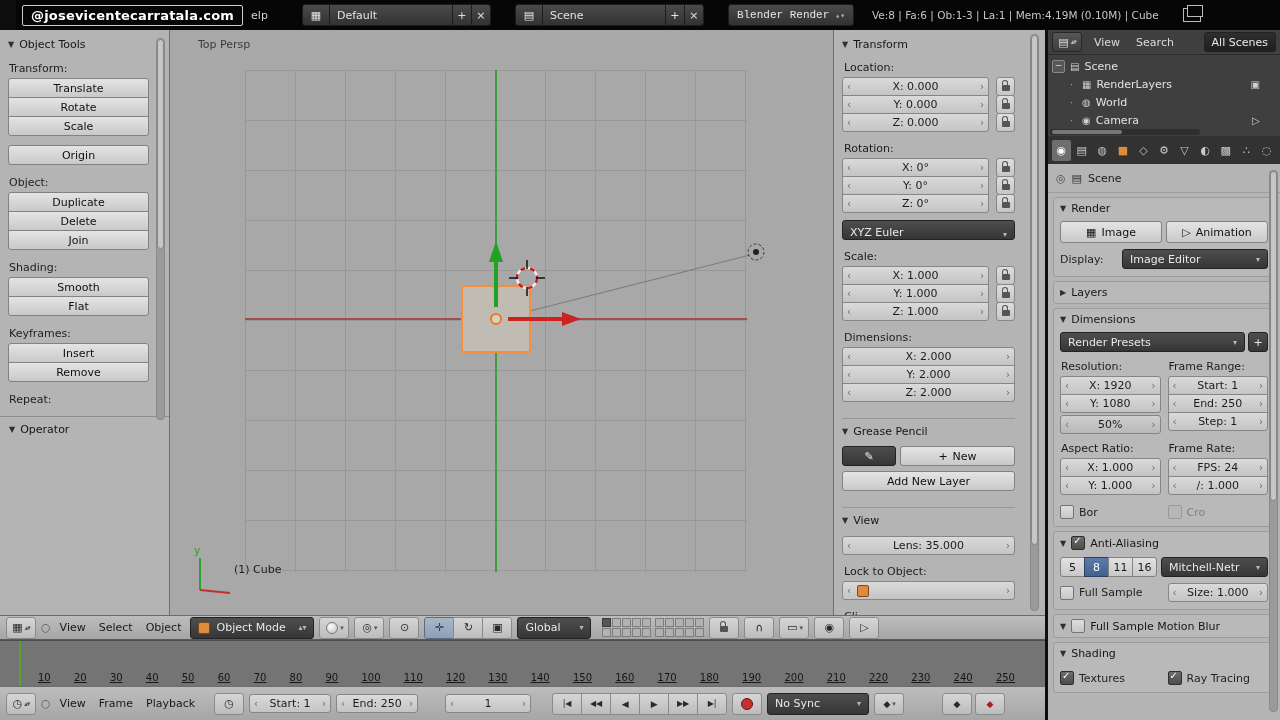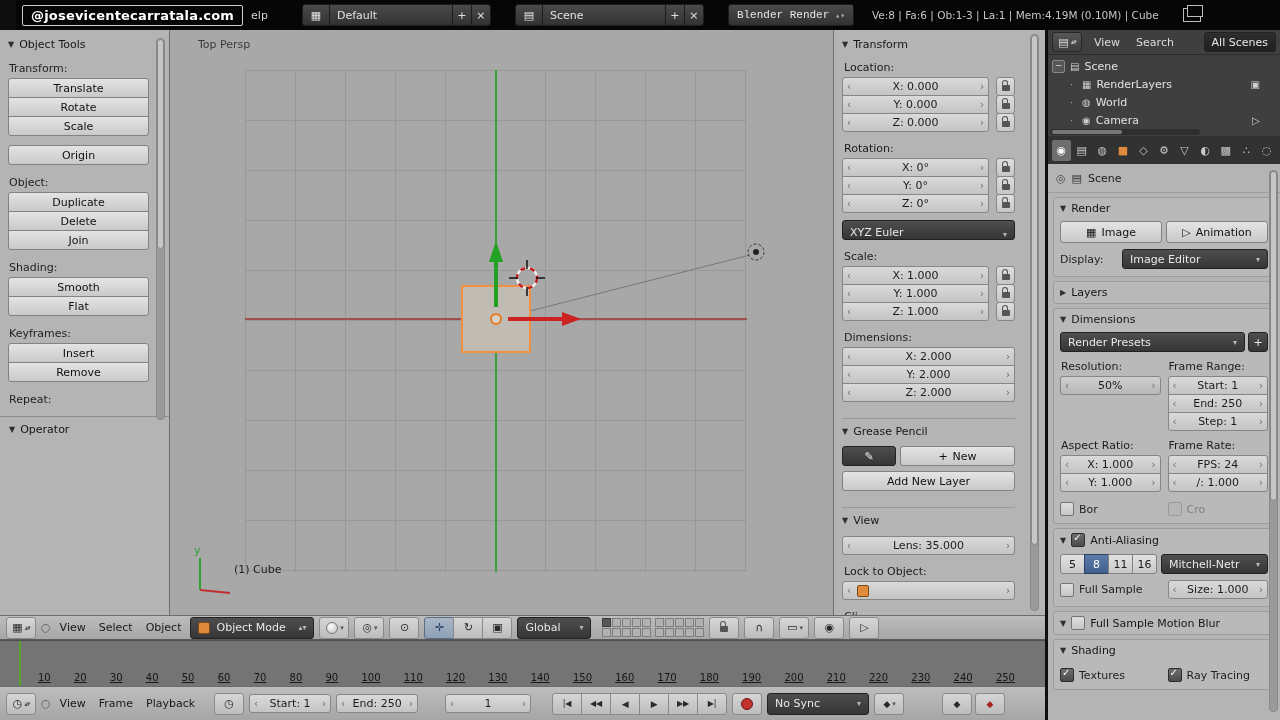--- a/index.html
+++ b/index.html
@@ -643,20 +643,28 @@
             <span>Render Presets</span>
             <span class="chev">▾</span>
           </div>
           <div class="ddark" style="width:14px;justify-content:center;padding:0 2px;">
               <span>+</span>
             </div>
         </div>
         <div class="cols2">
           <div>
             <div class="plabel">Resolution:</div>
+            <div class="vstack">
+              <div class="field">
+                  <span>X: 1920</span>
+                </div>
+              <div class="field">
+                  <span>Y: 1080</span>
+                </div>
+            </div>
             <div class="field slider" style="margin-top:2px;">
                 <span>50%</span>
               </div>
           </div>
           <div>
             <div class="plabel">Frame Range:</div>
             <div class="vstack">
               <div class="field">
                   <span>Start: 1</span>
                 </div>

